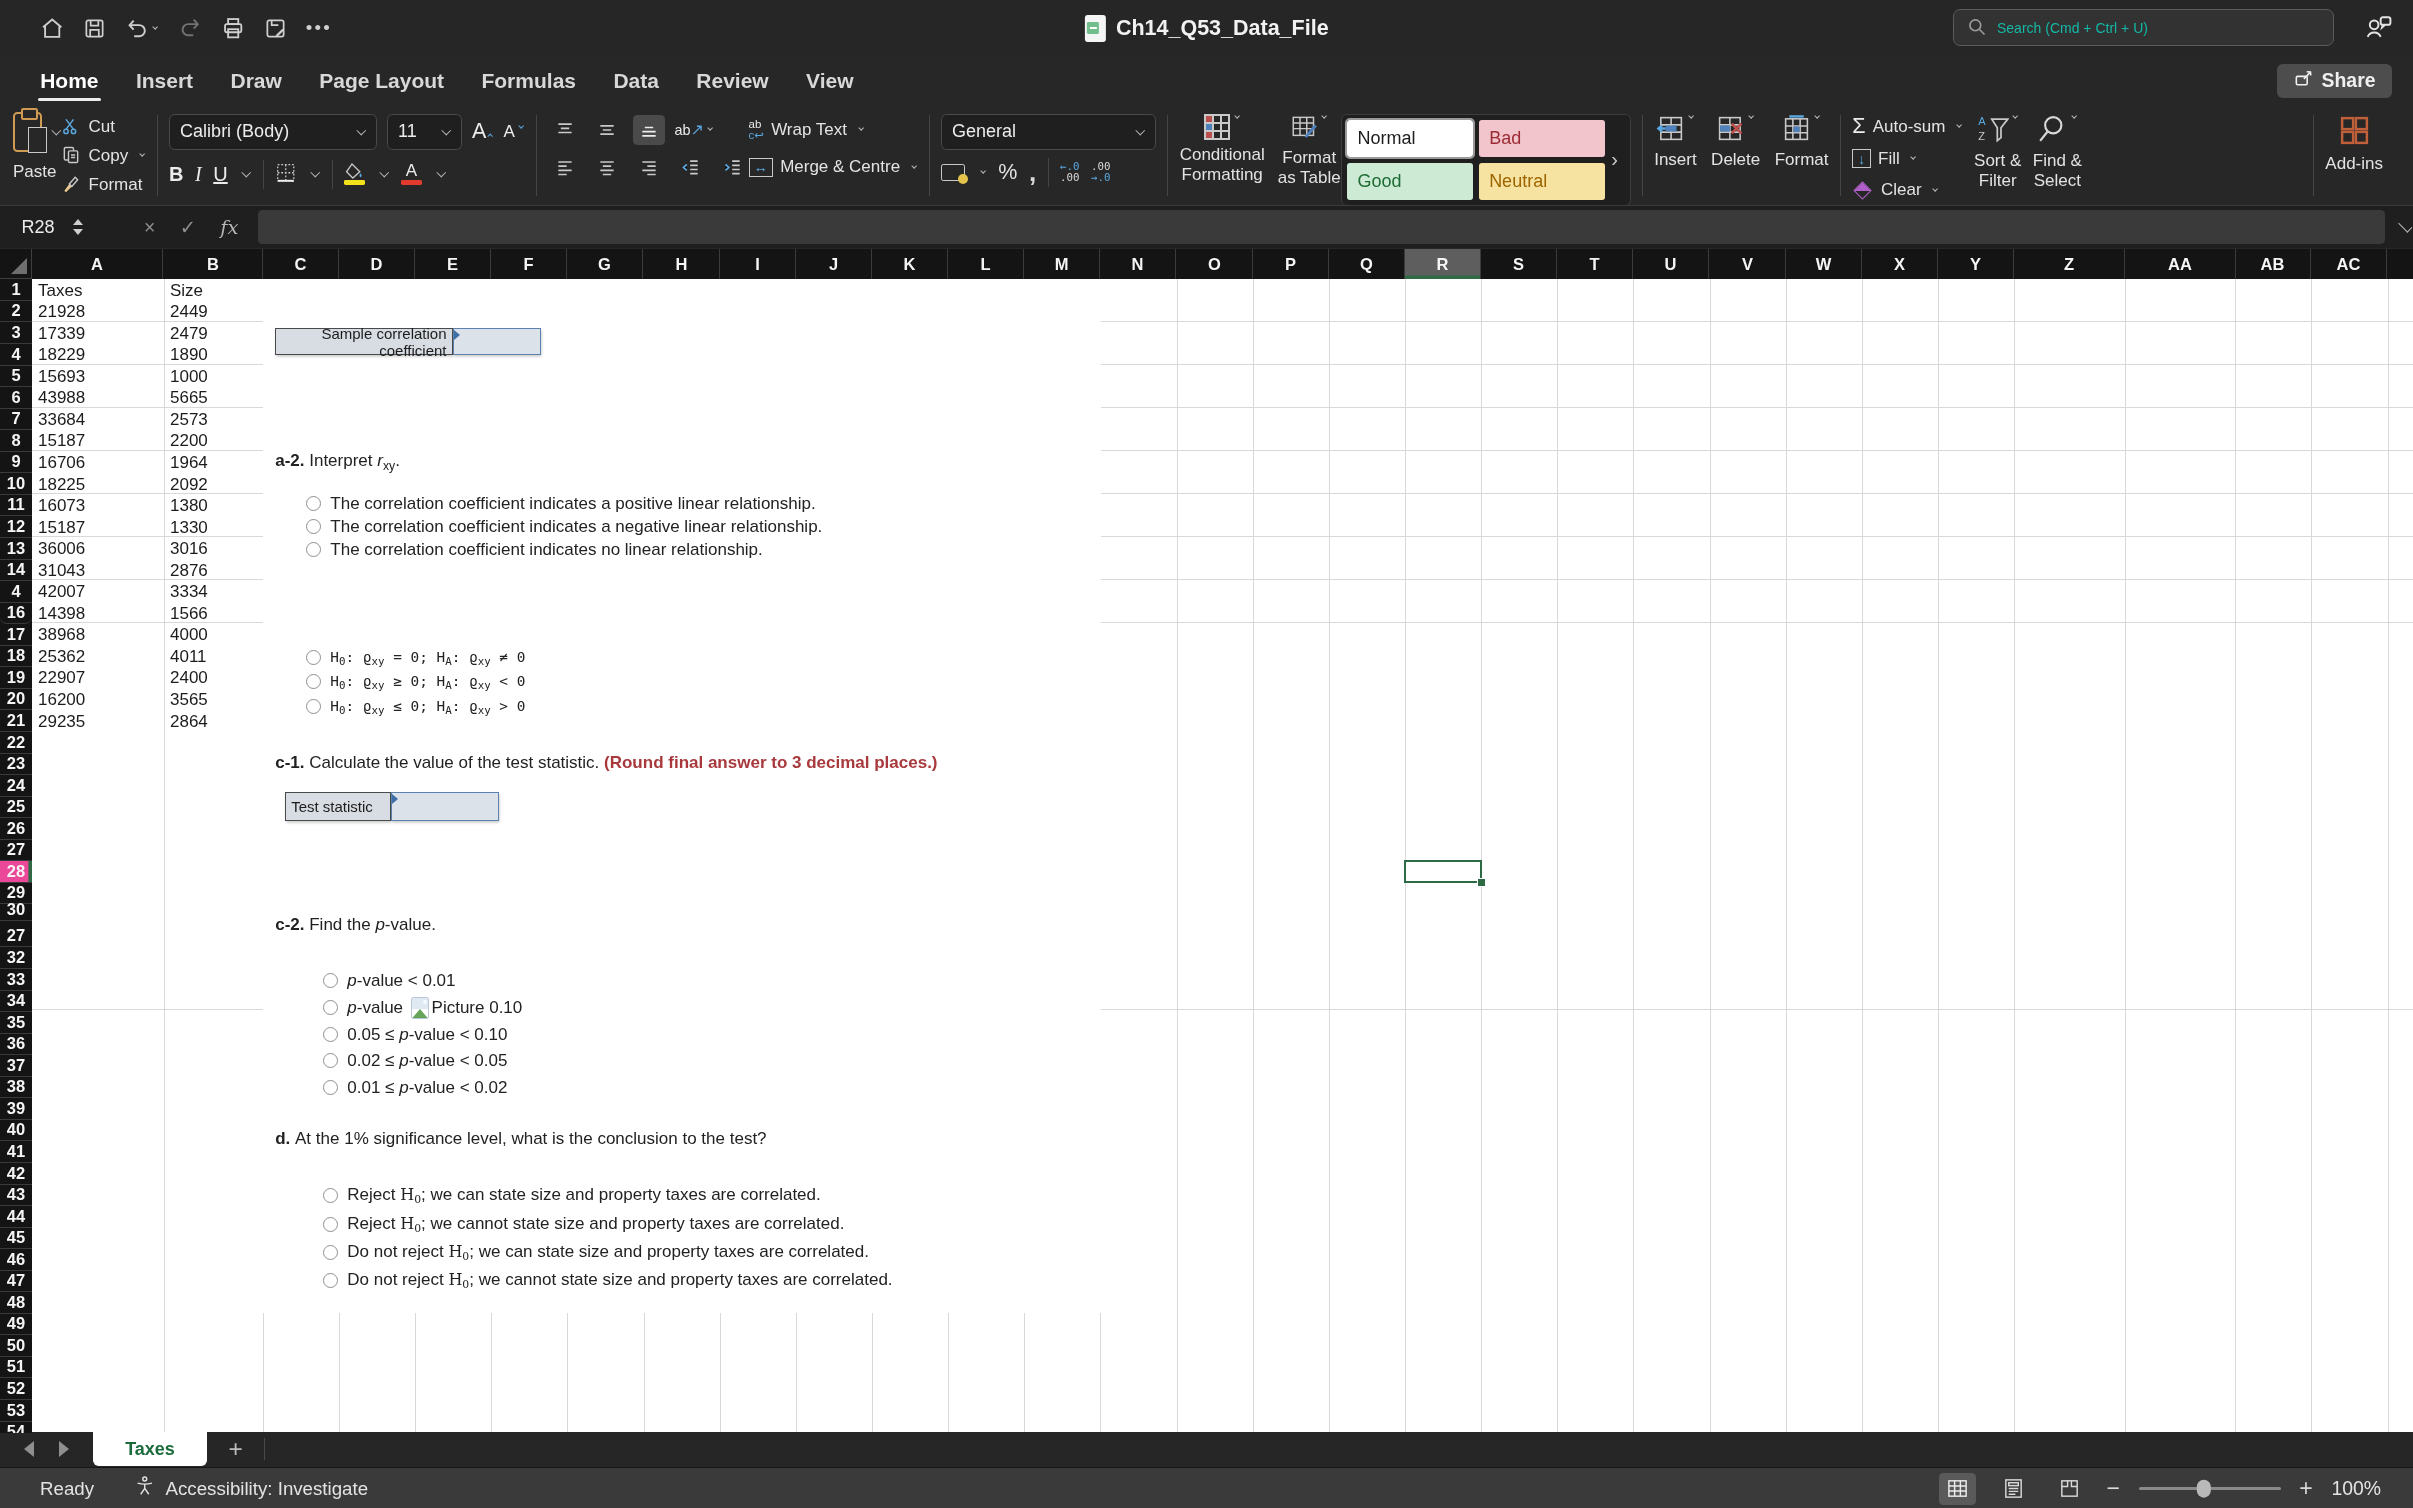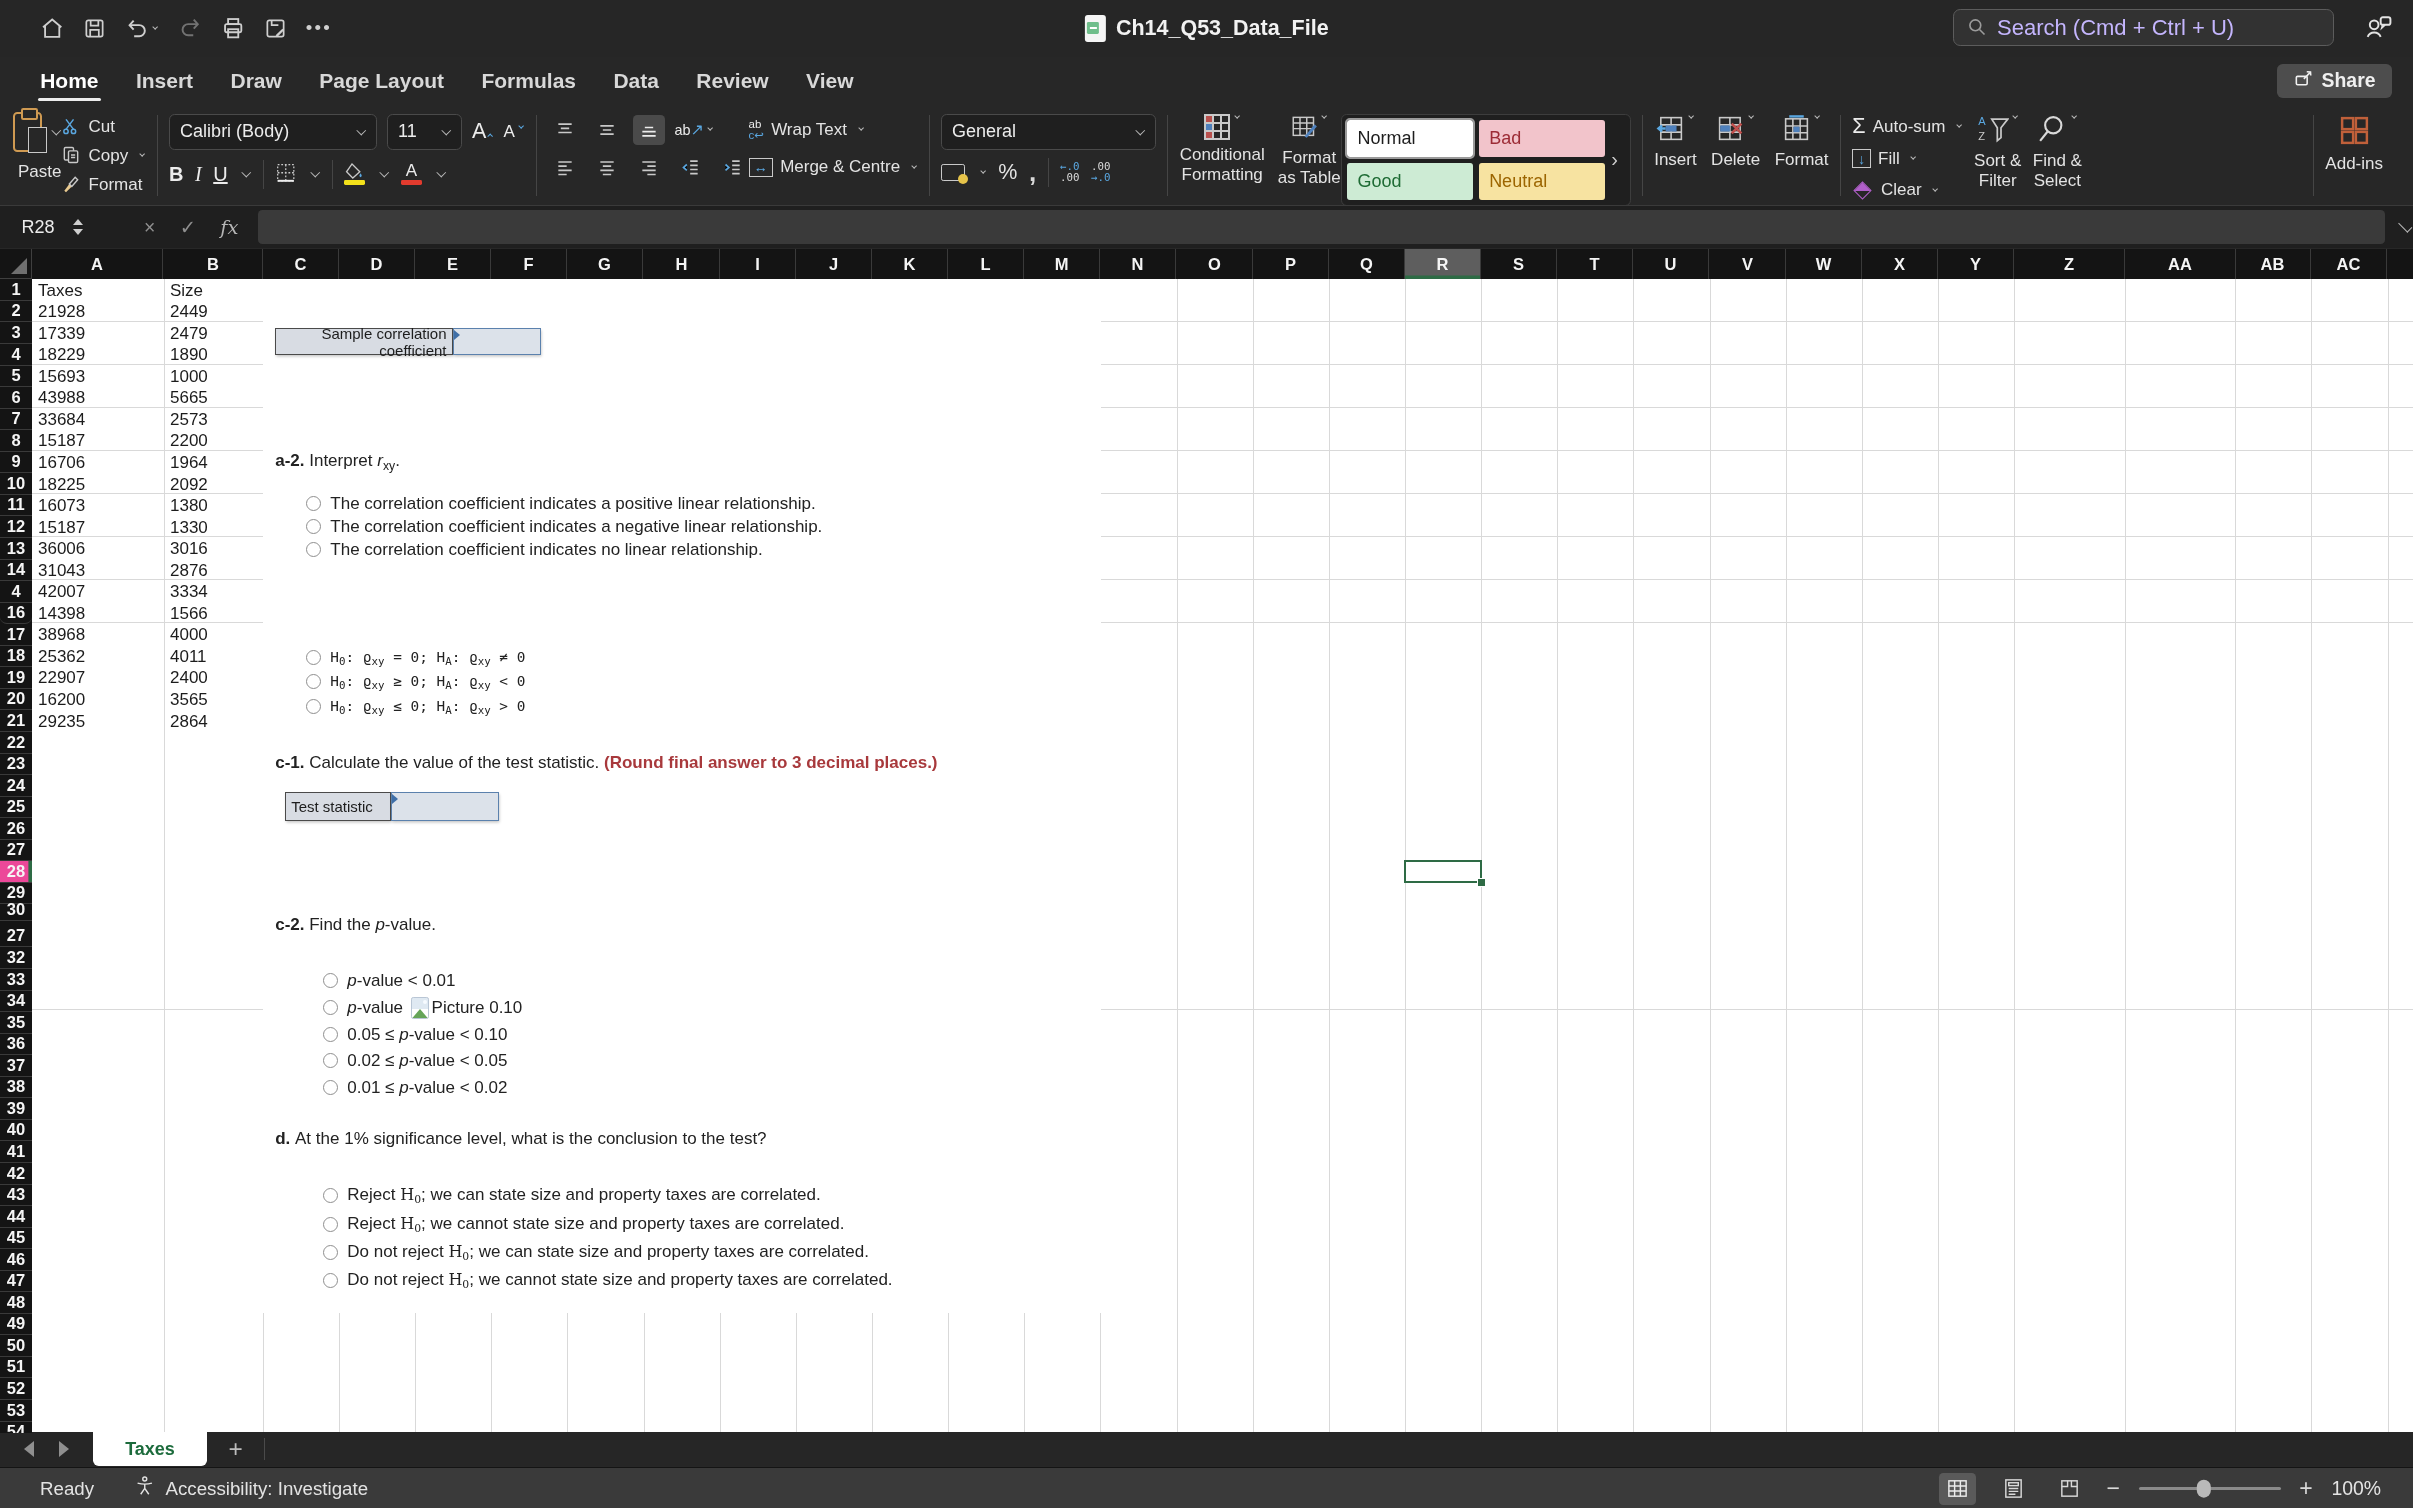--- a/index.html
+++ b/index.html
@@ -12,41 +12,41 @@
   .qat { display:flex; align-items:center; gap:18.7px; padding-left:40px; }
   .qat svg { display:block; }
   .qat .dim { opacity:.45; }
   .ellipsis { color:#cfcfcf; font-size:18.7px; letter-spacing:2.2px; }
   .title-center { position:absolute; left:50%; top:0; height:57px; transform:translateX(-50%); display:flex; align-items:center; gap:10px; }
   .doc-icon { width:21.5px; height:27px; background:#f5f5f5; border-radius:2.9px; position:relative; }
   .doc-icon::before { content:""; position:absolute; left:2.9px; top:7.2px; width:11.5px; height:11.5px; background:#6fbe8b; border-radius:1.4px; }
   .doc-icon::after { content:""; position:absolute; left:5px; top:12.2px; width:7.2px; height:1.4px; background:#fff; }
   .title-text { color:#f2f2f2; font-size:21.5px; font-weight:bold; }
   .searchbox { position:absolute; right:79px; top:9.3px; width:381px; height:37px; background:#323232; border:0.7px solid #5c5c5c; border-radius:7.2px; display:flex; align-items:center; gap:10px; padding:0 13px; }
-  .searchbox .ph { color:#c4b5fd; font-size:22px; }
+  .searchbox .ph { color:#14b8a6; font-size:14px; }
   .person { position:absolute; right:20px; top:14.4px; }
 
   
   .tabrow { position:absolute; left:0; top:57px; width:100%; height:47px; background:#272727; display:flex; align-items:center; padding:0 21.5px; }
   .rtab { position:relative; color:#d8d8d8; font-size:21px; font-weight:600; padding:0 18.7px; height:100%; display:flex; align-items:center; cursor:default; }
   .rtab.active { color:#ffffff; }
   .rtab.active::after { content:""; position:absolute; left:16px; right:16px; bottom:2.9px; height:3.6px; background:#ececec; border-radius:2.2px; }
   .share-btn { margin-left:auto; background:#4d4d4d; border-radius:5.7px; height:34px; display:flex; align-items:center; gap:8.6px; padding:0 16px; color:#f0f0f0; font-size:19.4px; font-weight:600; }
 
   
   .ribbon { position:absolute; left:0; top:105px; width:100%; height:101px; background:#272727; display:flex; align-items:stretch; padding:0 13px; color:#e3e3e3; }
   .vdiv { width:0.7px; background:#454545; margin:10px 11.5px; flex:0 0 0.7px; }
   .rgroup { display:flex; flex-direction:column; justify-content:flex-start; }
   .rlabel { font-size:17px; color:#e3e3e3; }
   .chev { display:inline-block; width:6.5px; height:6.5px; border-right:1.8px solid #b9b9b9; border-bottom:1.8px solid #b9b9b9; transform:rotate(45deg); margin:0 1.4px 2.9px 4.3px; }
   .chev.up { transform:rotate(-135deg); margin:4.3px 1.4px 0 1.4px; }
   .chev.blue { border-color:#5aa7e0; }
   .chev.small { width:4.3px; height:4.3px; border-width:1.4px; }
 
-  .paste-group { align-items:flex-end; padding-top:7.2px; }
+  .paste-group { align-items:flex-start; padding-top:7.2px; }
   .clipboard { width:29px; height:40px; border:2.2px solid #cf9a52; border-radius:4.3px; position:relative; }
   .clipboard::before { content:""; position:absolute; top:-6.5px; left:5.7px; width:13px; height:8px; border:2.2px solid #cf9a52; border-radius:2.2px; background:#272727; }
   .clipboard::after { content:""; position:absolute; right:-7.2px; bottom:-2.9px; width:17px; height:24.4px; border:1.8px solid #c9c9c9; background:#272727; }
   .ccf { display:flex; flex-direction:column; gap:4.3px; padding-top:10px; }
   .ccf-row { display:flex; align-items:center; gap:7.2px; height:24.4px; }
 
   .selbox { background:#1f1f1f; border:0.7px solid #4a4a4a; border-radius:5.7px; height:36px; display:flex; align-items:center; padding:0 10px; }
   .selbox .val { font-size:18px; color:#ececec; }
   .fontrow1 { display:flex; align-items:center; gap:10px; padding-top:8.6px; }
   .fontrow2 { display:flex; align-items:center; gap:11.5px; padding-top:10px; height:39px; }

